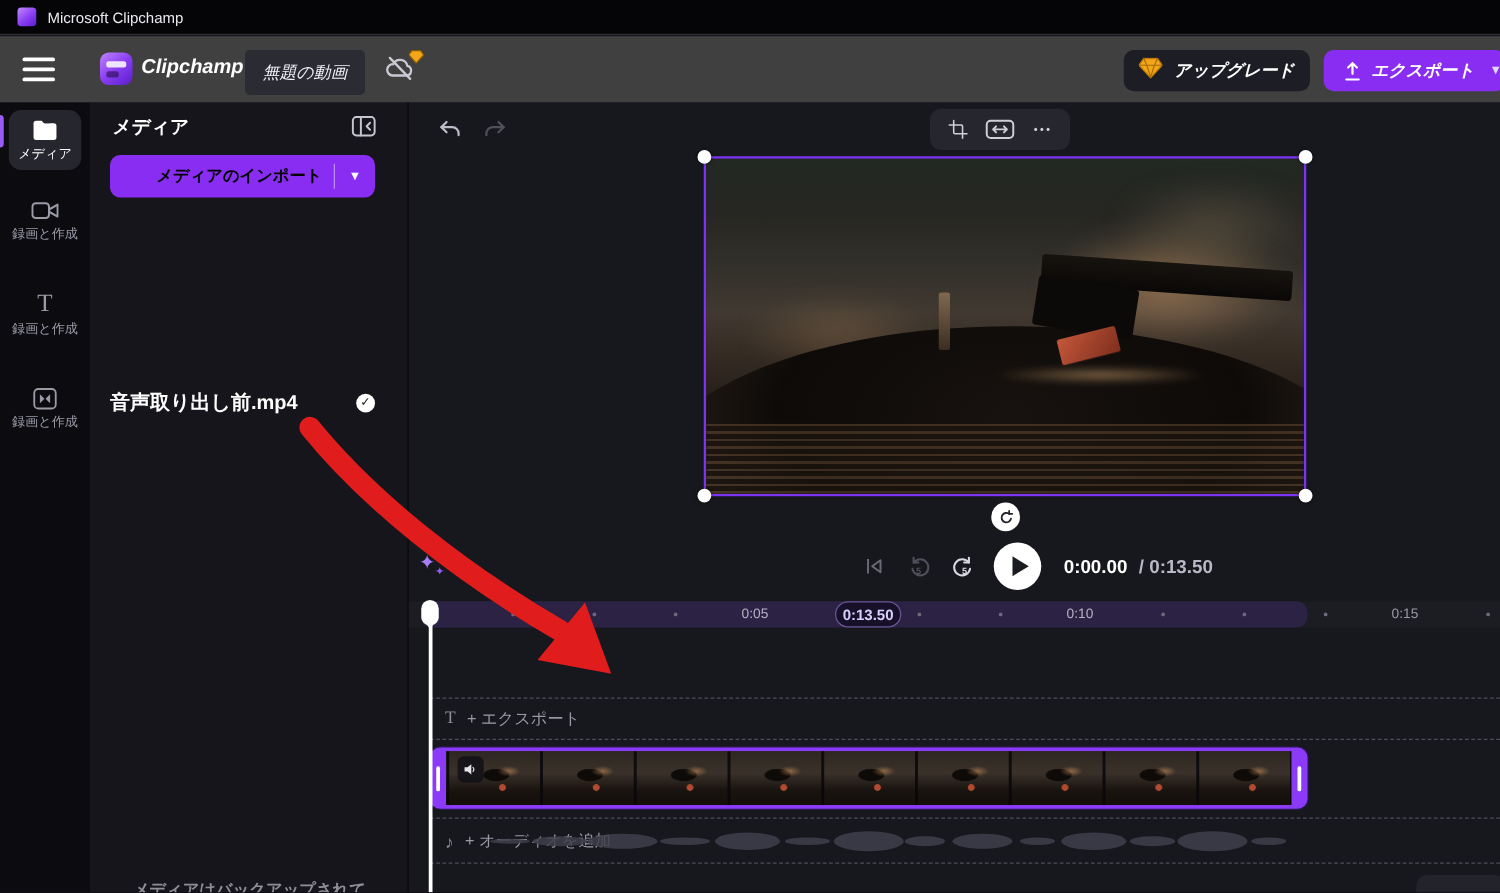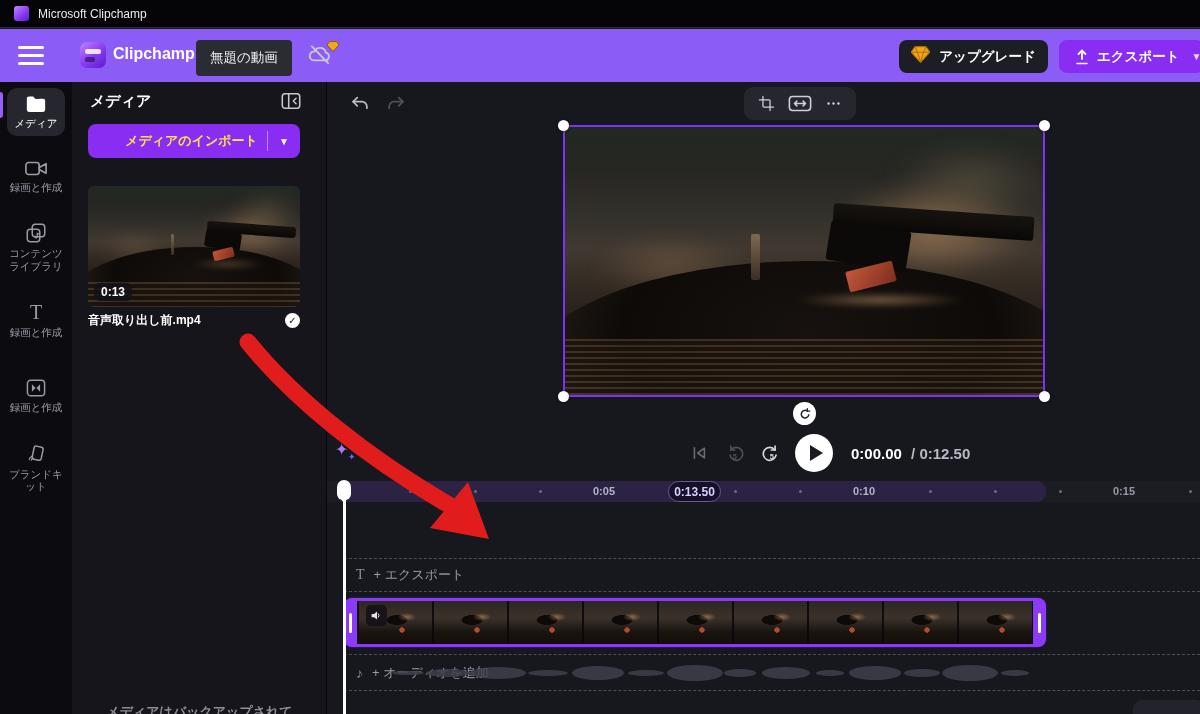--- a/index.html
+++ b/index.html
@@ -8,22 +8,22 @@
   #app{position:relative;width:1200px;height:714px;background:#17171e;overflow:hidden;}
 
   
   .titlebar{position:absolute;left:0;top:0;width:1200px;height:28px;background:#050507;
     border-bottom:1px solid #2c2c33;display:flex;align-items:center;gap:9px;padding-left:14px;}
   .titlebar .mini-logo{width:15px;height:15px;border-radius:3px;
     background:linear-gradient(140deg,#c08bfa 0%,#8a3df3 55%,#5a1ec9 100%);}
   .titlebar .title{font-size:12px;color:#e9e9ee;}
 
   
-  .header{position:absolute;left:0;top:29px;width:1200px;height:53px;background:#8b5cf6;
-    display:flex;align-items:center;}
+  .header{position:absolute;left:0;top:29px;width:1200px;height:53px;background:#404040;
+    display:flex;align-items:center;font-style:italic;}
   .hamburger{position:absolute;left:18px;top:17px;width:26px;height:19px;cursor:pointer;
     display:flex;flex-direction:column;justify-content:space-between;}
   .hamburger span{display:block;height:2.6px;background:#fff;border-radius:2px;}
   .brand-logo{position:absolute;left:80px;top:13px;width:26px;height:26px;border-radius:7px;
     background:linear-gradient(140deg,#bd85fa 0%,#8a3df3 50%,#5a1ec9 100%);overflow:hidden;}
   .brand-logo::after{content:"";position:absolute;left:5px;top:7px;width:16px;height:5px;
     background:rgba(255,255,255,.85);border-radius:2px;}
   .brand-logo::before{content:"";position:absolute;left:5px;top:15px;width:10px;height:5px;
     background:rgba(30,10,60,.55);border-radius:2px;}
   .brand-name{position:absolute;left:113px;top:16px;font-size:16px;font-weight:bold;color:#fff;}
@@ -52,29 +52,29 @@
   .nav-label{font-size:10.5px;line-height:1.2;display:block;padding:0 2px;}
   .nav-spacer{height:10px;}
 
   
   .media-panel{position:absolute;left:72px;top:82px;width:255px;bottom:0;background:#15151b;
     border-right:1px solid #07070a;}
   .panel-title{position:absolute;left:18px;top:10px;font-size:15px;font-weight:bold;color:#fff;}
   .collapse-btn{position:absolute;right:24px;top:8px;width:22px;height:22px;color:#c6c6d0;cursor:pointer;}
   .import-btn{position:absolute;left:16px;top:42px;width:212px;height:34px;background:#8a2df2;
     border-radius:8px;display:flex;align-items:center;cursor:pointer;}
-  .import-btn .main{flex:1;text-align:center;color:#fde047;font-size:13px;font-weight:bold;padding-left:28px;}
+  .import-btn .main{flex:1;text-align:center;color:#000000;font-size:13px;font-weight:bold;padding-left:28px;}
   .import-btn .divider{width:1px;height:20px;background:rgba(255,255,255,.45);}
   .import-btn .dd{width:32px;text-align:center;color:#fff;font-size:10px;}
   .thumb-card{position:absolute;left:16px;top:104px;width:212px;height:121px;border-radius:6px;
     overflow:hidden;cursor:pointer;background:#1c1712;}
   .dur-badge{position:absolute;left:6px;bottom:6px;background:rgba(18,18,24,.85);color:#fff;
     font-size:12px;font-weight:bold;padding:2px 7px;border-radius:5px;z-index:3;}
   .file-row{position:absolute;left:16px;top:230px;width:212px;display:flex;align-items:center;}
-  .file-name{flex:1;color:#fff;font-size:12px;font-weight:bold;white-space:nowrap;overflow:hidden;}
+  .file-name{flex:1;color:#fff;font-size:16px;font-weight:bold;white-space:nowrap;overflow:hidden;}
   .check-circle{width:15px;height:15px;border-radius:50%;background:#fff;color:#15151b;
     font-size:10px;font-weight:bold;display:flex;align-items:center;justify-content:center;}
   .panel-footer{position:absolute;left:0;top:621px;width:255px;text-align:center;
     color:#8e8e99;font-size:13px;font-weight:bold;}
 
   
   .editor{position:absolute;left:327px;top:82px;right:0;bottom:0;background:#17171e;}
   .tool-ic{position:absolute;color:#bcbcc8;cursor:pointer;}
   .tool-ic.dim{color:#50505b;}
   .preview-toolbar{position:absolute;left:417px;top:5px;width:112px;height:33px;background:#26262e;
@@ -99,21 +99,21 @@
   .play-btn .tri{width:0;height:0;border-left:13px solid #1b1b22;border-top:8px solid transparent;
     border-bottom:8px solid transparent;margin-left:4px;}
   .time-display{font-size:15px;font-weight:bold;color:#fff;white-space:nowrap;margin-left:6px;}
   .time-display .total{color:#b9b9c6;font-weight:bold;margin-left:5px;}
 
   
   .ruler{position:absolute;left:0;right:0;top:399px;height:21px;background:#1c1c23;cursor:pointer;}
   .ruler-purple{position:absolute;left:11px;top:0;width:708px;height:21px;background:#2c2344;
     border-radius:6px 9px 9px 6px;}
   .ruler .dot{position:absolute;top:9px;width:3px;height:3px;border-radius:50%;background:#6e6a7e;}
-  .ruler .rlabel{position:absolute;top:4px;transform:translateX(-50%);font-size:11px;color:#b6b2c4;font-weight:bold;}
+  .ruler .rlabel{position:absolute;top:4px;transform:translateX(-50%);font-size:11px;color:#b6b2c4;}
   .ruler .rlabel.dark{color:#9a98a6;}
   .dur-pill{position:absolute;left:341px;top:0;width:53px;height:21px;background:#161128;
     border:1.5px solid #6b5596;border-radius:11px;color:#d9cfff;font-size:12px;font-weight:bold;
     display:flex;align-items:center;justify-content:center;}
 
   .playhead-line{position:absolute;left:16px;top:399px;width:2.5px;bottom:0;background:#fff;z-index:20;}
   .playhead-handle{position:absolute;left:10px;top:398px;width:14px;height:20px;background:#fff;
     border-radius:7px 7px 6px 6px;z-index:21;cursor:pointer;}
   .playhead-handle::after{content:"";position:absolute;left:3px;top:18px;width:0;height:0;
     border-left:4px solid transparent;border-right:4px solid transparent;border-top:5px solid #fff;}
@@ -249,87 +249,52 @@
     <div class="nav-item">
       <span class="nav-icon">
         <svg width="22" height="17" viewBox="0 0 24 18" fill="none" stroke="currentColor" stroke-width="1.8" stroke-linejoin="round">
             <rect x="1" y="2.5" width="14.5" height="13" rx="3"></rect>
             <path d="M15.5 8 23 3.8v10.4L15.5 10z"></path>
           </svg>
       </span>
       <span class="nav-label">録画と作成</span>
     </div>
     <div class="nav-spacer"></div>
-    <div class="nav-item">
-      <span class="nav-icon">
-        <svg width="20" height="20" viewBox="0 0 24 24" fill="none" stroke="currentColor" stroke-width="1.8">
-            <rect x="7.5" y="1.5" width="15" height="15" rx="3.5"></rect>
-            <rect x="1.5" y="7.5" width="15" height="15" rx="3.5"></rect>
-            <circle cx="12" cy="17" r="1.6" fill="currentColor" stroke="none"></circle>
-            <path d="M13.5 17v-4.5l3 1" stroke-width="1.5"></path>
-          </svg>
-      </span>
-      <span class="nav-label">コンテンツライブラリ</span>
-    </div>
     <div class="nav-spacer"></div>
     <div class="nav-item">
       <span class="nav-icon" style="font-family:'Liberation Serif','DejaVu Serif',serif;font-size:20px;line-height:20px;">T</span>
       <span class="nav-label">録画と作成</span>
     </div>
     <div class="nav-spacer"></div>
     <div class="nav-spacer"></div>
     <div class="nav-item">
       <span class="nav-icon">
         <svg width="20" height="18" viewBox="0 0 24 22" fill="none" stroke="currentColor" stroke-width="1.8">
             <rect x="1.5" y="1.5" width="21" height="19" rx="4"></rect>
             <path d="M7 6.5v9l4.5-4.5zM17 6.5v9l-4.5-4.5z" fill="currentColor" stroke="none"></path>
           </svg>
       </span>
       <span class="nav-label">録画と作成</span>
     </div>
     <div class="nav-spacer"></div>
-    <div class="nav-item">
-      <span class="nav-icon">
-        <svg width="20" height="20" viewBox="0 0 24 24" fill="none" stroke="currentColor" stroke-width="1.8">
-            <rect x="8.5" y="3" width="11" height="16" rx="2.5" transform="rotate(12 14 11)"></rect>
-            <path d="M7.5 14.5c-2 1-3.5 2.5-3.8 4.5M9 16.5c-1.6.9-2.6 2-3 3.5" stroke-width="1.4"></path>
-          </svg>
-      </span>
-      <span class="nav-label">ブランドキット</span>
-    </div>
   </nav>
 
   <section class="media-panel">
     <div class="panel-title">メディア</div>
     <div class="collapse-btn">
       <svg width="22" height="22" viewBox="0 0 24 24" fill="none" stroke="currentColor" stroke-width="1.7" stroke-linecap="round" stroke-linejoin="round">
           <rect x="2.5" y="4" width="19" height="16" rx="3"></rect>
           <line x1="9.5" y1="4" x2="9.5" y2="20"></line>
           <path d="M17.5 9 14.5 12l3 3"></path>
         </svg>
     </div>
     <div class="import-btn">
       <span class="main">メディアのインポート</span>
       <span class="divider"></span>
       <span class="dd">▼</span>
-    </div>
-    <div class="thumb-card">
-      <div class="tt-art">
-        <div class="tt-bgblur"></div>
-        <div class="tt-glow1"></div>
-        <div class="tt-glow2"></div>
-        <div class="tt-vinyl"></div>
-        <div class="tt-spindle"></div>
-        <div class="tt-arm"></div>
-        <div class="tt-head"></div>
-        <div class="tt-red"></div>
-        <div class="tt-streak"></div>
-        <div class="tt-rim"></div>
-      </div>
-      <span class="dur-badge">0:13</span>
     </div>
     <div class="file-row">
       <span class="file-name">音声取り出し前.mp4</span>
       <span class="check-circle">✓</span>
     </div>
     <div class="panel-footer">メディアはバックアップされて</div>
   </section>
 
   <main class="editor">
 
@@ -416,21 +381,21 @@
             <path d="M16.5 4.5v4.2h-4.2"></path>
             <path d="M16.2 8.7a7 7 0 1 0 1.3 5.6"></path>
             <text x="10.5" y="18.5" font-size="8" fill="currentColor" stroke="none" font-weight="bold">5</text>
           </svg>
       </span>
       <span class="play-btn">
           <span class="tri"></span>
         </span>
       <span class="time-display">
         <span>0:00.00</span>
-        <span class="total">/ 0:12.50</span>
+        <span class="total">/ 0:13.50</span>
       </span>
     </div>
 
     <div class="ruler">
       <div class="ruler-purple"></div>
       <span class="dot" style="left:82px"></span>
         <span class="dot" style="left:147px"></span>
       <span class="dot" style="left:212px"></span>
         <span class="dot" style="left:407px"></span>
       <span class="dot" style="left:472px"></span>

